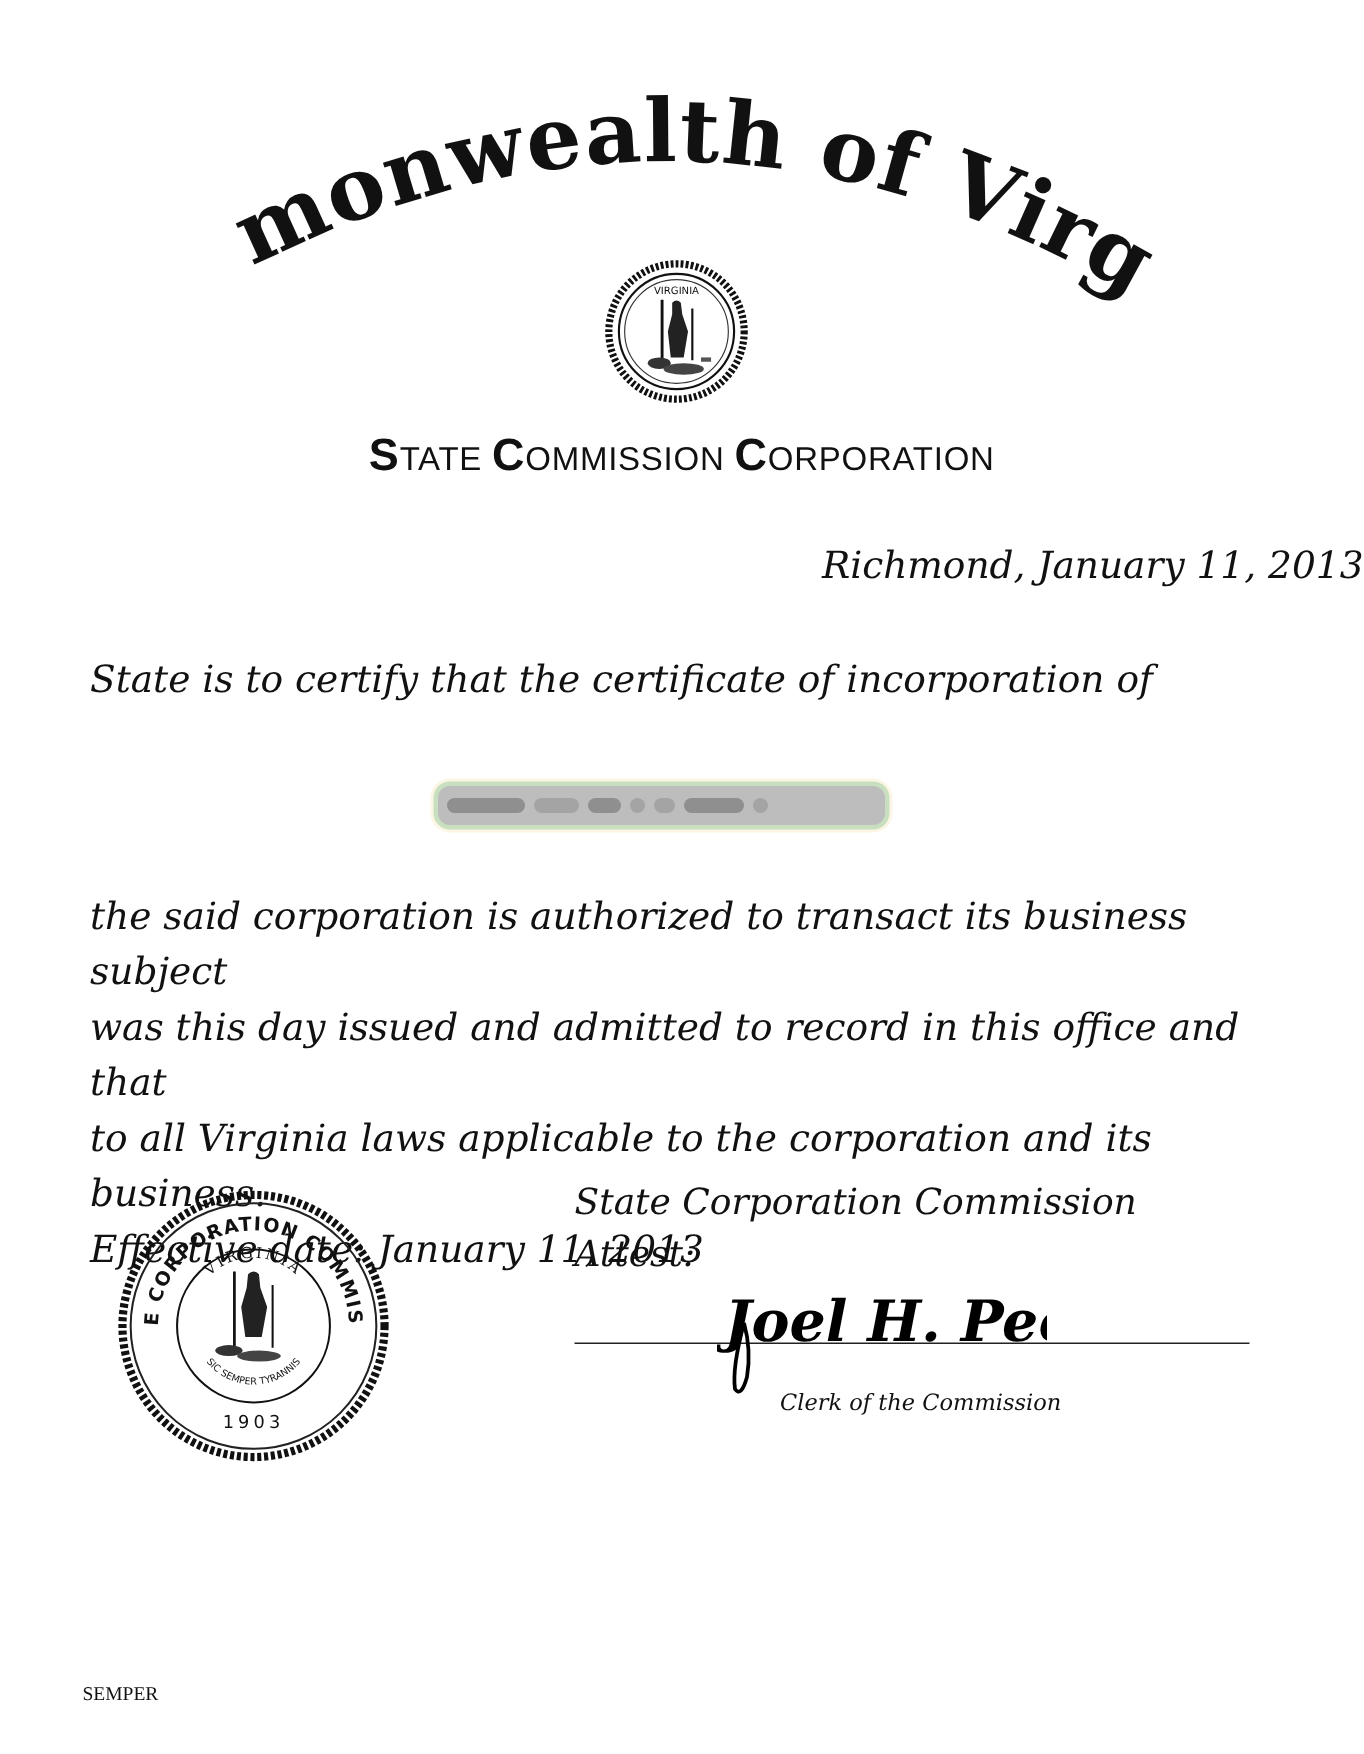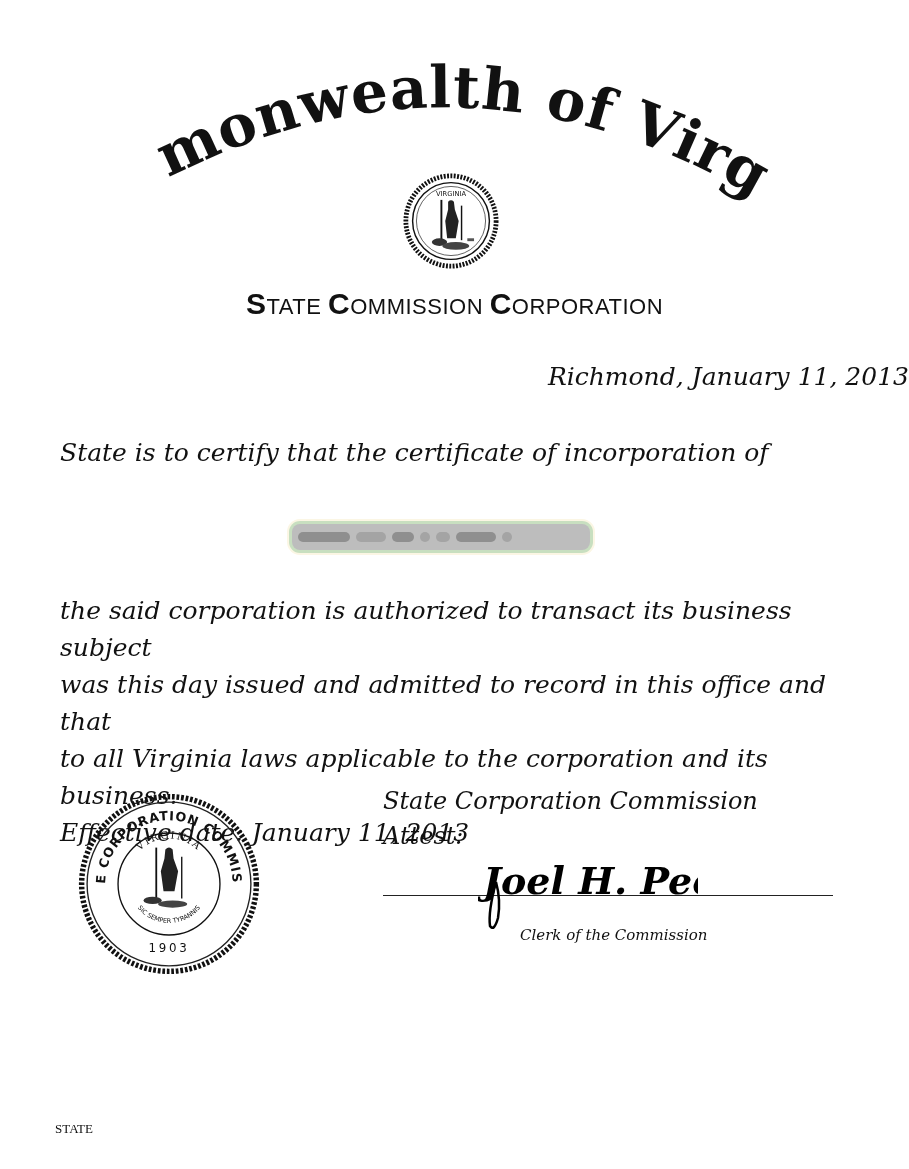--- a/index.html
+++ b/index.html
@@ -108,13 +108,13 @@
 
 <div class="abs sig-line"></div>
 
 <svg class="abs signature" viewBox="0 0 220 80">
   <text x="5" y="42">Joel H. Peck</text>
   <path d="M18 30 q-8 30 -6 44 q4 6 8 -8 q3 -18 -2 -36" fill="none" stroke="#000" stroke-width="2.5"></path>
 </svg>
 
 <div class="abs clerk">Clerk of the Commission</div>
 
-<div class="abs footer-code">STATE</div>
+<div class="abs footer-code">SEMPER</div>
 
 </body></html>

